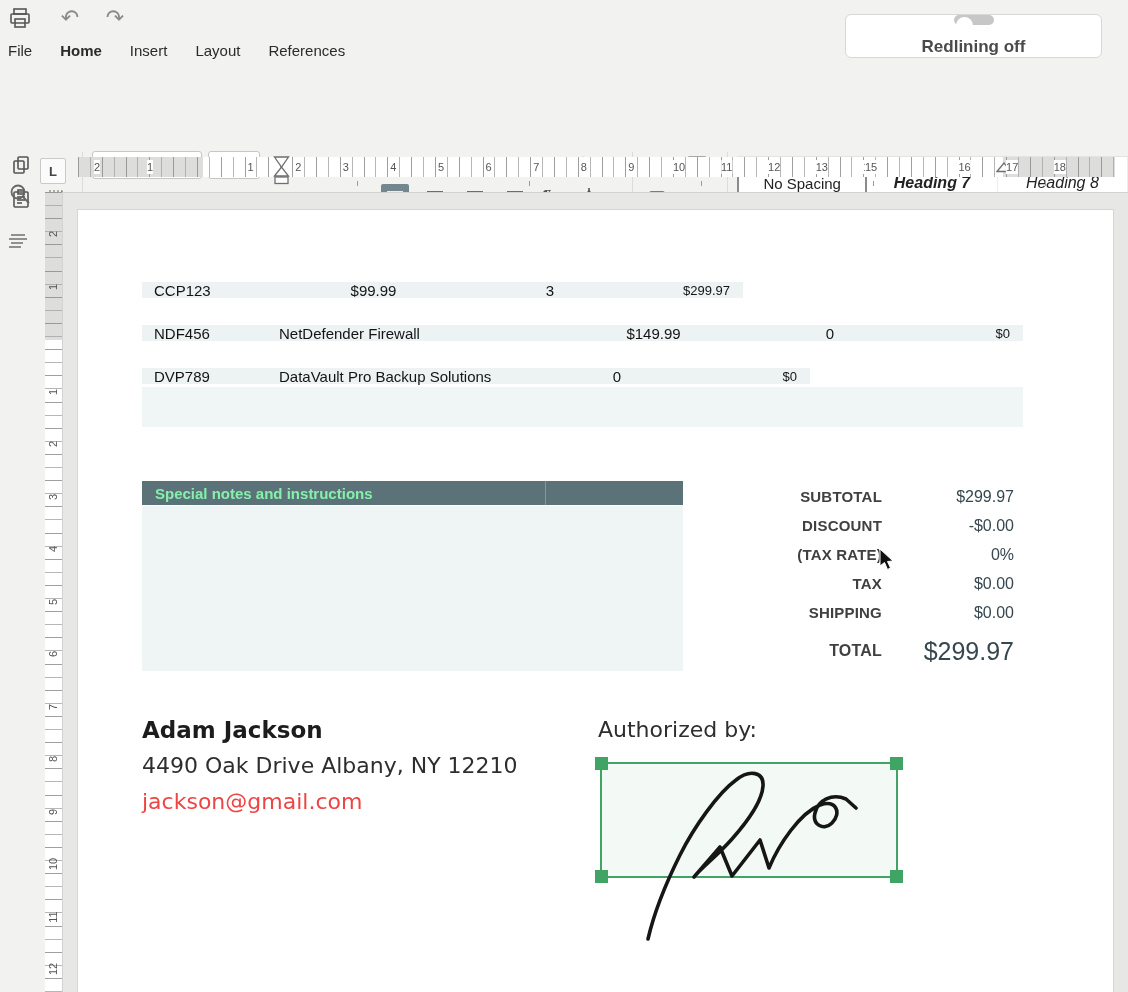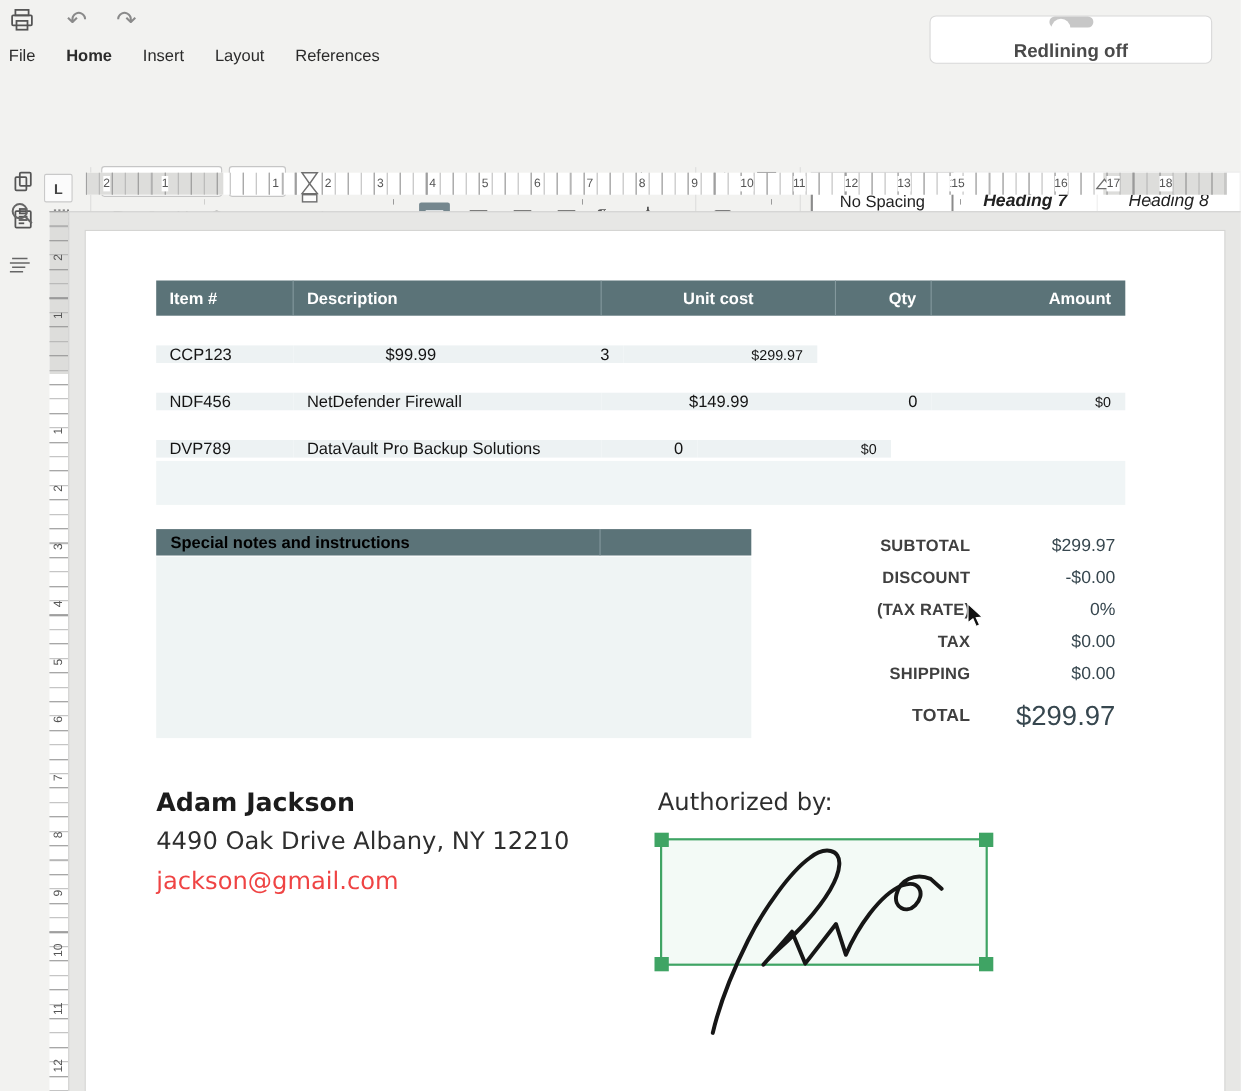--- a/index.html
+++ b/index.html
@@ -66,21 +66,21 @@
   .tr { display:flex; height:40px; margin-top:3px; }
   .td { background:#edf2f3; font-size:15px; color:#141414; display:flex; align-items:center;margin-top:24px; }
   .al-l { padding-left:12px; justify-content:flex-start; }
   .al-c { justify-content:center; }
   .al-r { justify-content:flex-end; padding-right:13px; }
   .td.amount { font-size:13px; }
   .tr-empty { height:40px; margin-top:3px; background:#f0f5f6; }
 
   
   .notes-bar { position:absolute; left:64px; top:271px; width:541px; height:24px; background:#5b7378; display:flex; align-items:center; }
-  .notes-bar .t { color:#000000; font-weight:bold; font-size:15px; padding-left:13px; }
+  .notes-bar .t { color:#86efac; font-weight:bold; font-size:15px; padding-left:13px; }
   .notes-bar .div { position:absolute; left:403px; top:0; width:1px; height:24px; background:#84989d; }
   .notes-body { position:absolute; left:64px; top:296px; width:541px; height:165px; background:#eff4f4; }
   .totals { position:absolute; left:580px; top:272px; width:356px; }
   .tot-row { display:flex; height:29px; align-items:center; }
   .tot-label { flex:1; text-align:right; font-size:15px; font-weight:bold; color:#404040; letter-spacing:.2px; }
   .tot-val { width:132px; text-align:right; font-size:16px; color:#37474f; }
   .tot-row.total { margin-top:7px; height:34px; }
   .tot-row.total .tot-label { font-size:16px; }
   .tot-row.total .tot-val { font-size:25px; color:#37474f; }
 
@@ -435,27 +435,20 @@
     <span class="vnum" style="top: 613.5px;">9</span>
     <span class="vnum" style="top: 666px;">10</span>
     <span class="vnum" style="top: 718.5px;">11</span>
     <span class="vnum" style="top: 771px;">12</span>
   </div>
 
 <div class="canvas"></div>
 <div class="page">
 
   <div class="inv-table">
-    <div class="thead" id="inv-head">
-        <div class="th al-l" style="width: 125px;">Item #</div>
-        <div class="th al-l" style="width: 280px;">Description</div>
-        <div class="th al-c" style="width: 213px;">Unit cost</div>
-        <div class="th al-r" style="width: 87px;">Qty</div>
-        <div class="th al-r" style="width: 176px;">Amount</div>
-      </div>
     <div id="inv-body">
         <div class="tr">
           <div class="td al-l" style="width: 125px;">CCP123</div>
           <div class="td al-c" style="width: 213px;">$99.99</div>
           <div class="td al-r" style="width: 87px;">3</div>
           <div class="td al-r amount" style="width: 176px;">$299.97</div>
         </div>
         <div class="tr">
           <div class="td al-l" style="width: 125px;">NDF456</div>
           <div class="td al-l" style="width: 280px;">NetDefender Firewall</div>

